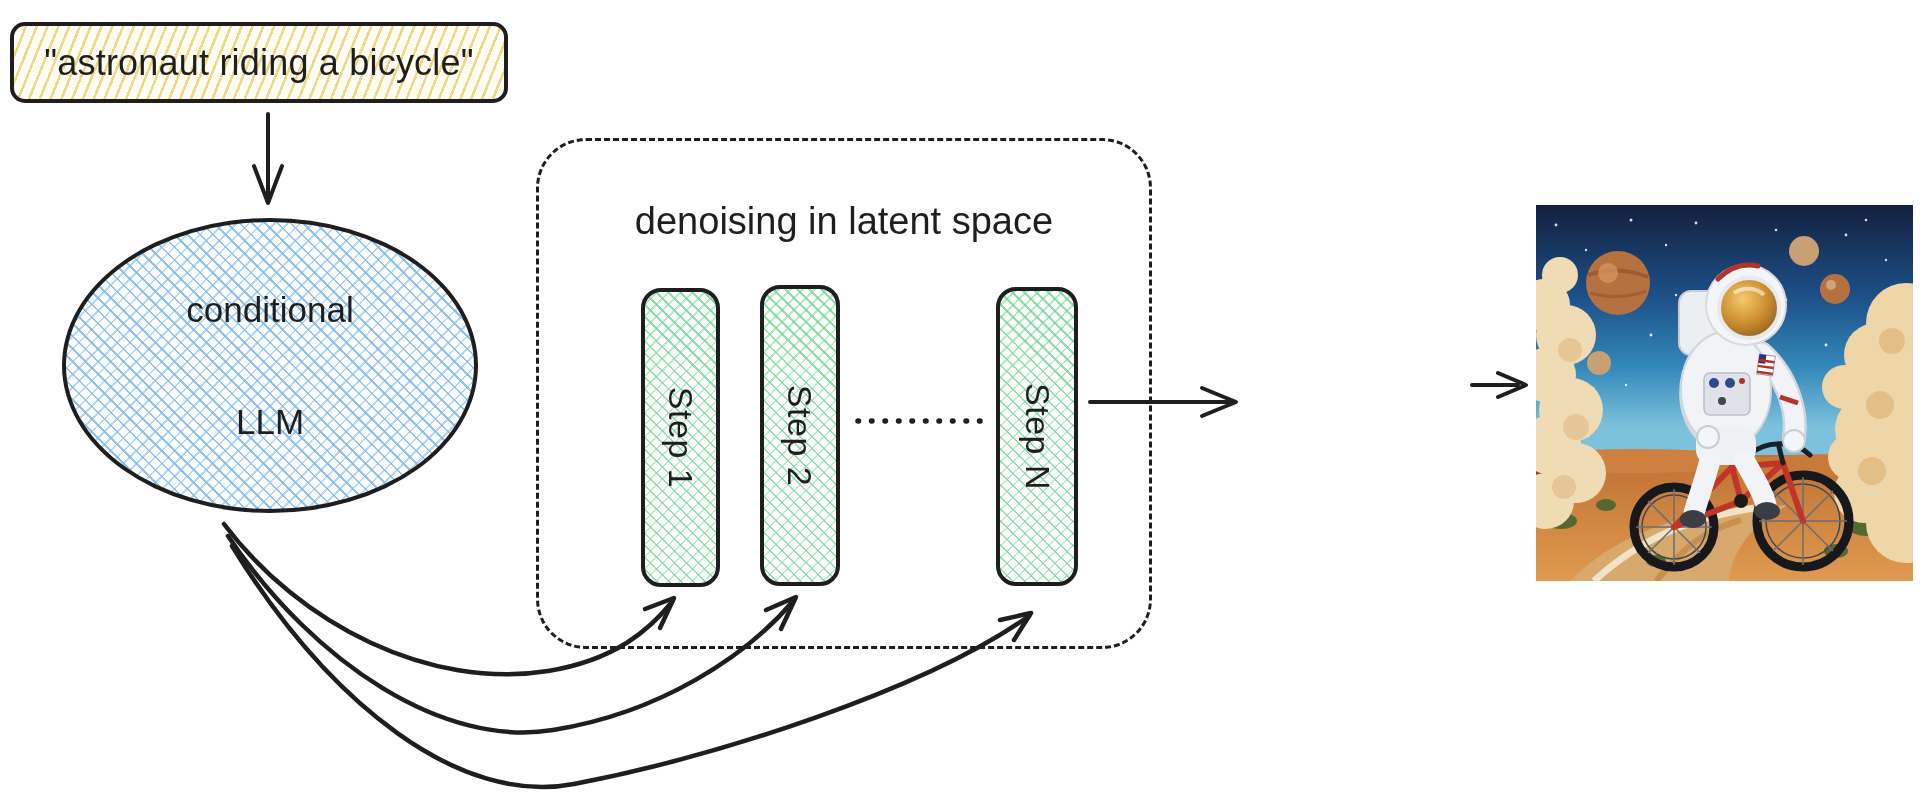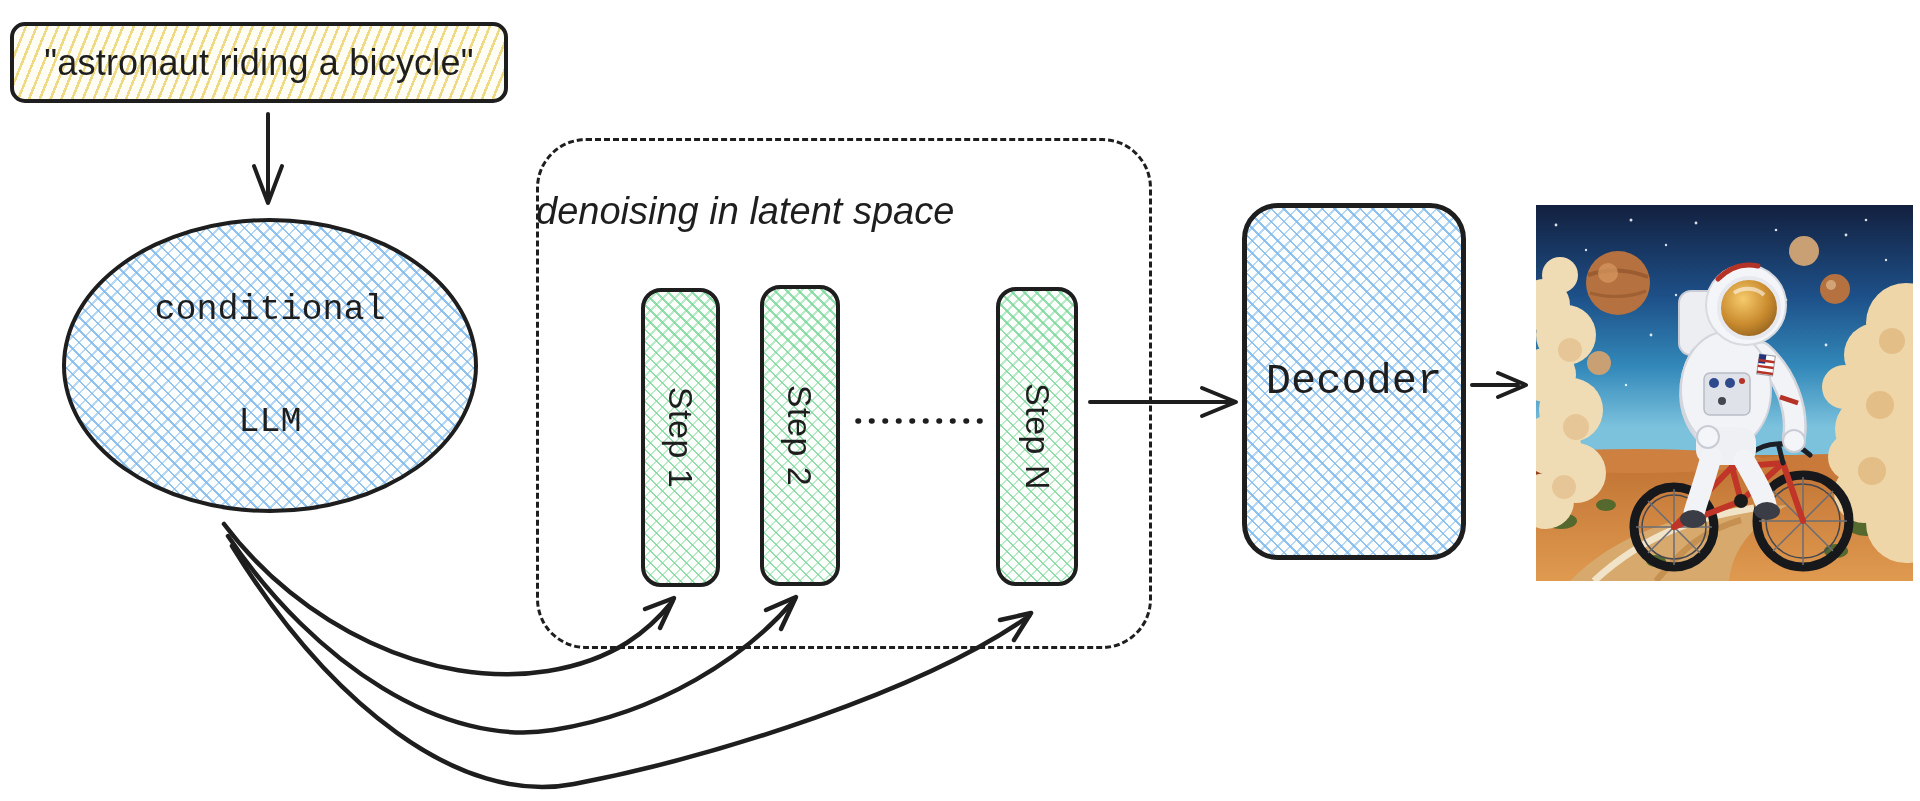--- a/index.html
+++ b/index.html
@@ -10,21 +10,20 @@
   .hatch-yellow {
     background-color:#fffdf4;
     background-image: repeating-linear-gradient(112deg,
       rgba(233,205,96,0.75) 0 2.5px, transparent 2.5px 10px);
   }
   .hatch-blue {
     background-color:#fdfeff;
     background-image:
       repeating-linear-gradient(45deg,  rgba(125,184,236,0.85) 0 1.8px, transparent 1.8px 9px),
       repeating-linear-gradient(-45deg, rgba(125,184,236,0.55) 0 1.8px, transparent 1.8px 9px);
-    font-family: Liberation Mono, monospace;
   }
   .hatch-green {
     background-color:#fdfffd;
     background-image:
       repeating-linear-gradient(45deg,  rgba(118,214,150,0.80) 0 1.8px, transparent 1.8px 8.5px),
       repeating-linear-gradient(-45deg, rgba(118,214,150,0.50) 0 1.8px, transparent 1.8px 8.5px);
   }
 
   
   .prompt-box {
@@ -37,22 +36,22 @@
     position:absolute; left:62px; top:218px; width:416px; height:295px;
     border:4px solid #1e1e1e; border-radius:50%;
     display:flex; align-items:center; justify-content:center; text-align:center;
     font-size:35px; line-height:1.6;
   }
   .latent-container {
     position:absolute; left:536px; top:138px; width:616px; height:511px;
     border:3.5px dashed #1e1e1e; border-radius:50px;
   }
   .latent-label {
-    position:absolute; left:536px; top:190px; width:616px;
-    text-align:left; font-size:38px;font-style:italic;
+    position:absolute; left:536px; top:200px; width:616px;
+    text-align:center; font-size:38px;
   }
   .pill {
     position:absolute; border:4px solid #1e1e1e; border-radius:20px;
     display:flex; align-items:center; justify-content:center;
   }
   .pill .vlabel {
     transform:rotate(90deg); white-space:nowrap; font-size:34px; letter-spacing:0.5px;
   }
   .pill-1 { left:641px; top:288px; width:79px;  height:299px; }
   .pill-2 { left:760px; top:285px; width:80px;  height:301px; }
@@ -102,23 +101,20 @@
   <div class="pill pill-1 hatch-green">
     <span class="vlabel">Step 1</span>
   </div>
   <div class="pill pill-2 hatch-green">
     <span class="vlabel">Step 2</span>
   </div>
   <div class="pill pill-n hatch-green">
     <span class="vlabel">Step N</span>
   </div>
 
-  <div class="decoder-box hatch-blue">
-    <span>Decoder</span>
-  </div>
 
   <div class="output-image">
     <svg width="377" height="376" viewBox="0 0 377 376">
       <defs>
         <linearGradient id="sky" x1="0" y1="0" x2="0" y2="1">
           <stop offset="0" stop-color="#13203f"></stop>
           <stop offset="0.35" stop-color="#1d5088"></stop>
           <stop offset="0.62" stop-color="#3389ba"></stop>
           <stop offset="0.85" stop-color="#7cc2dd"></stop>
         </linearGradient>

